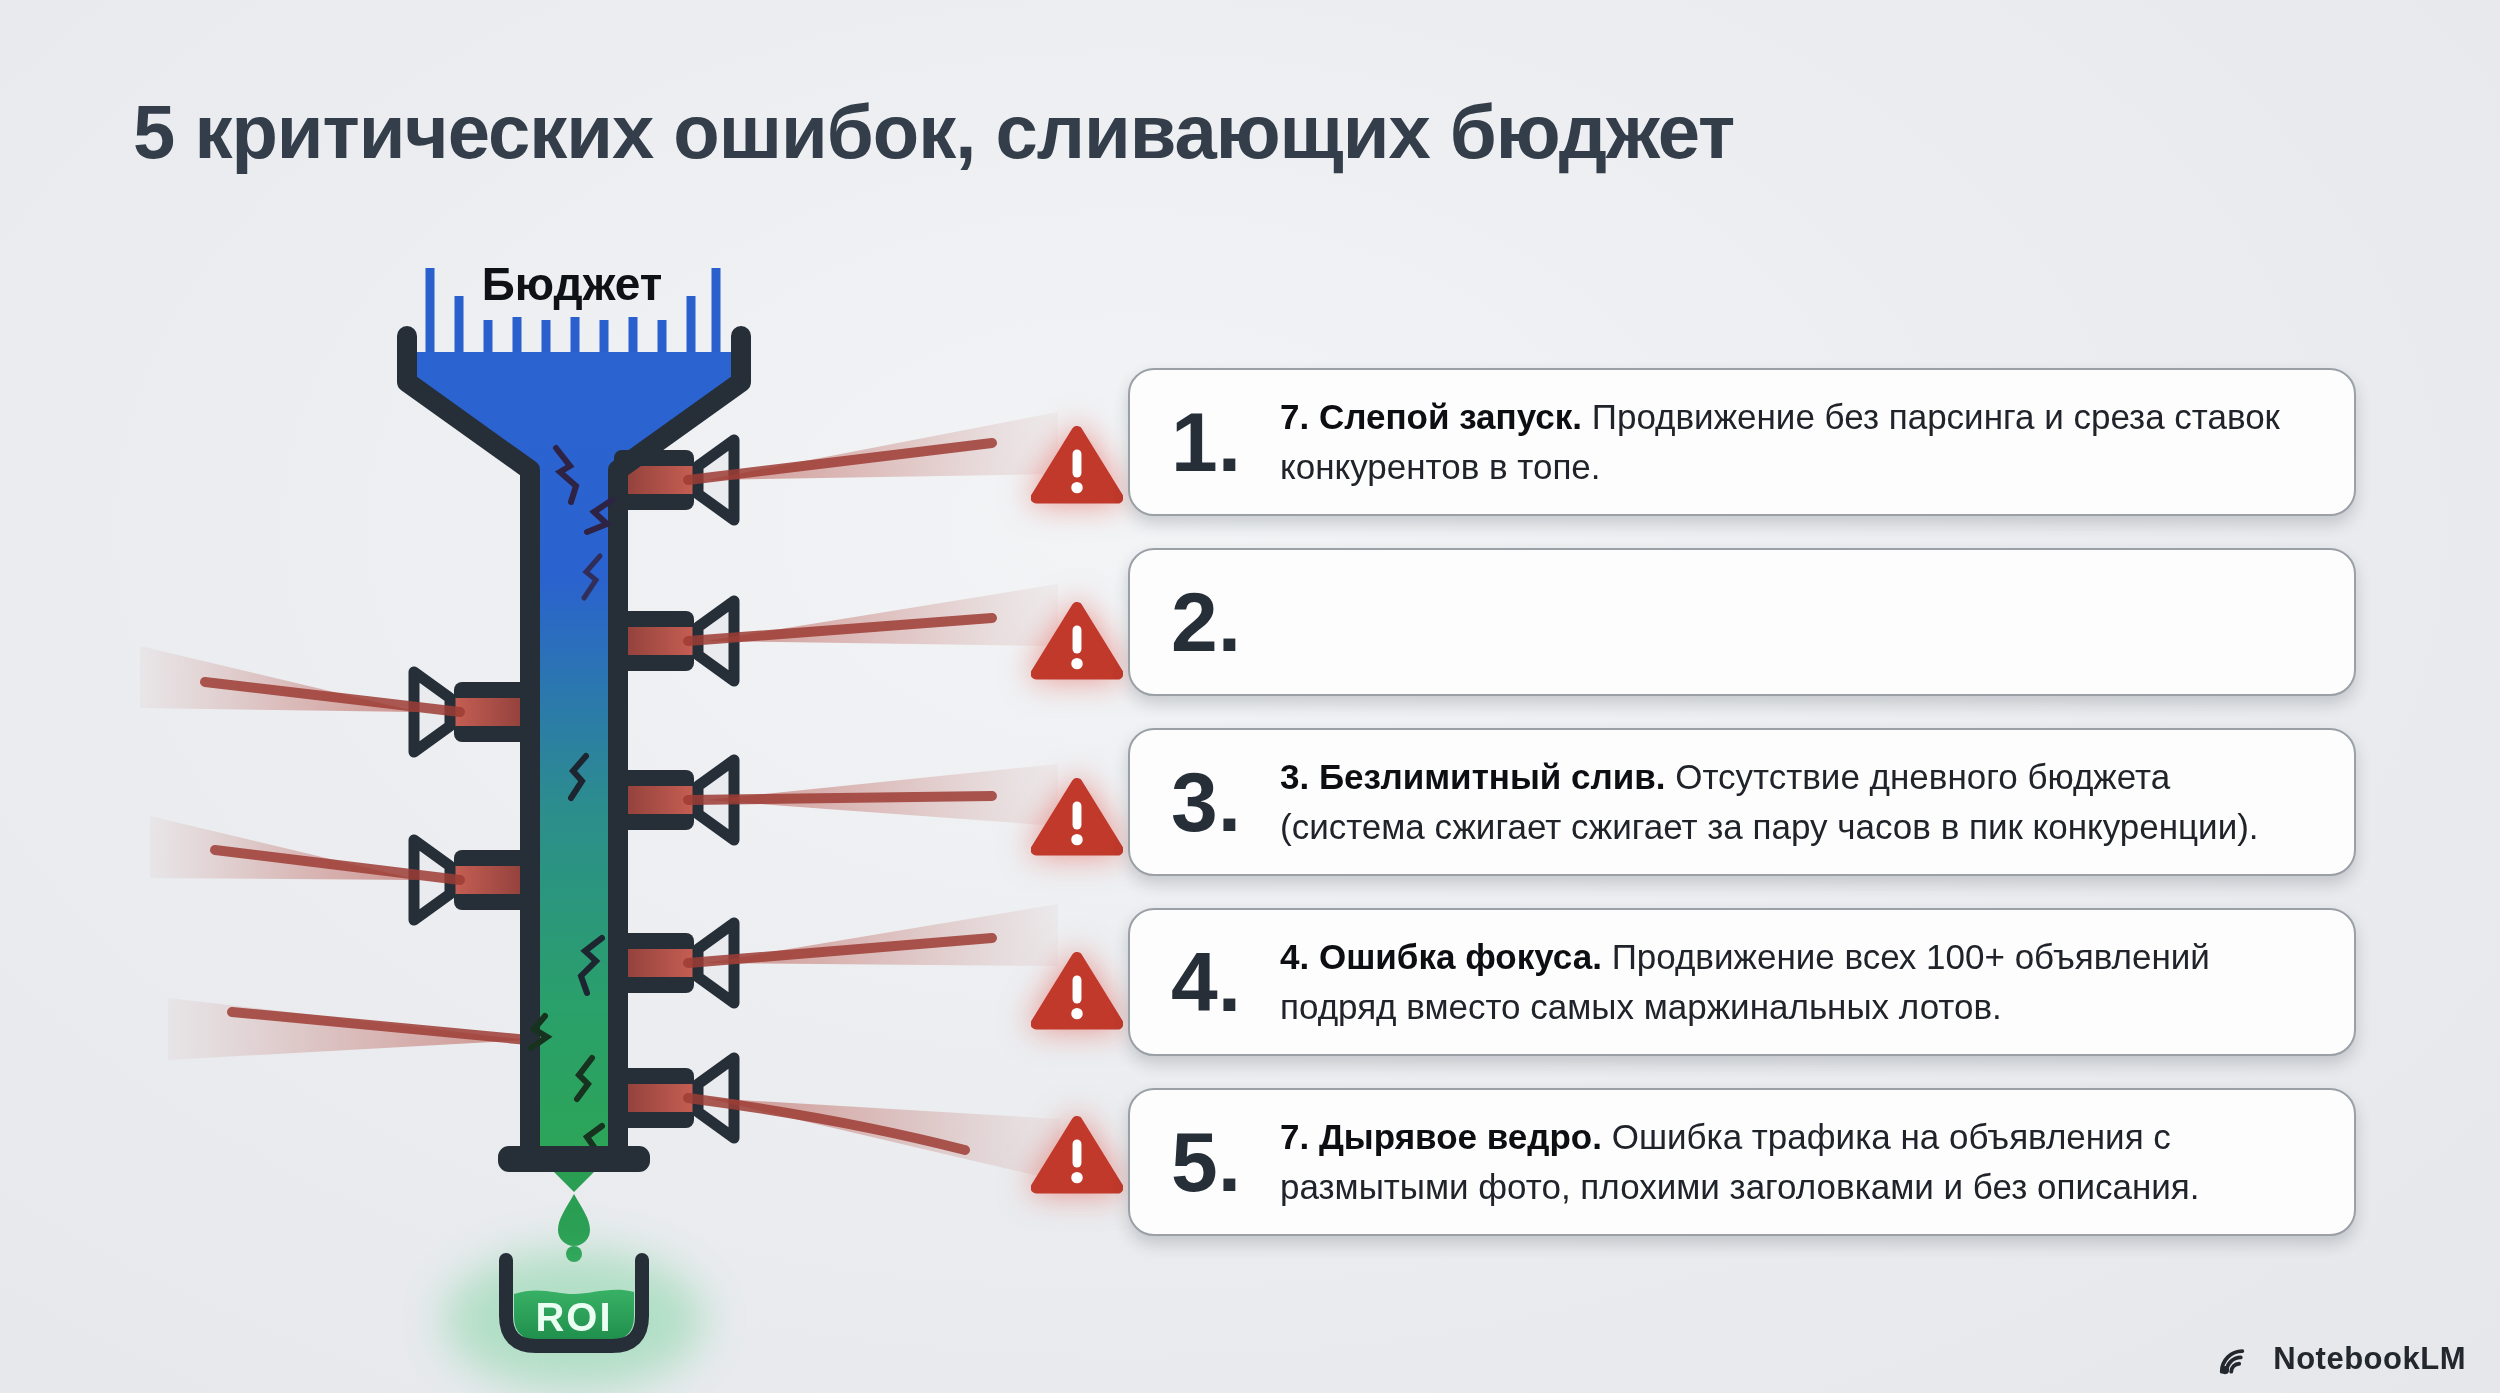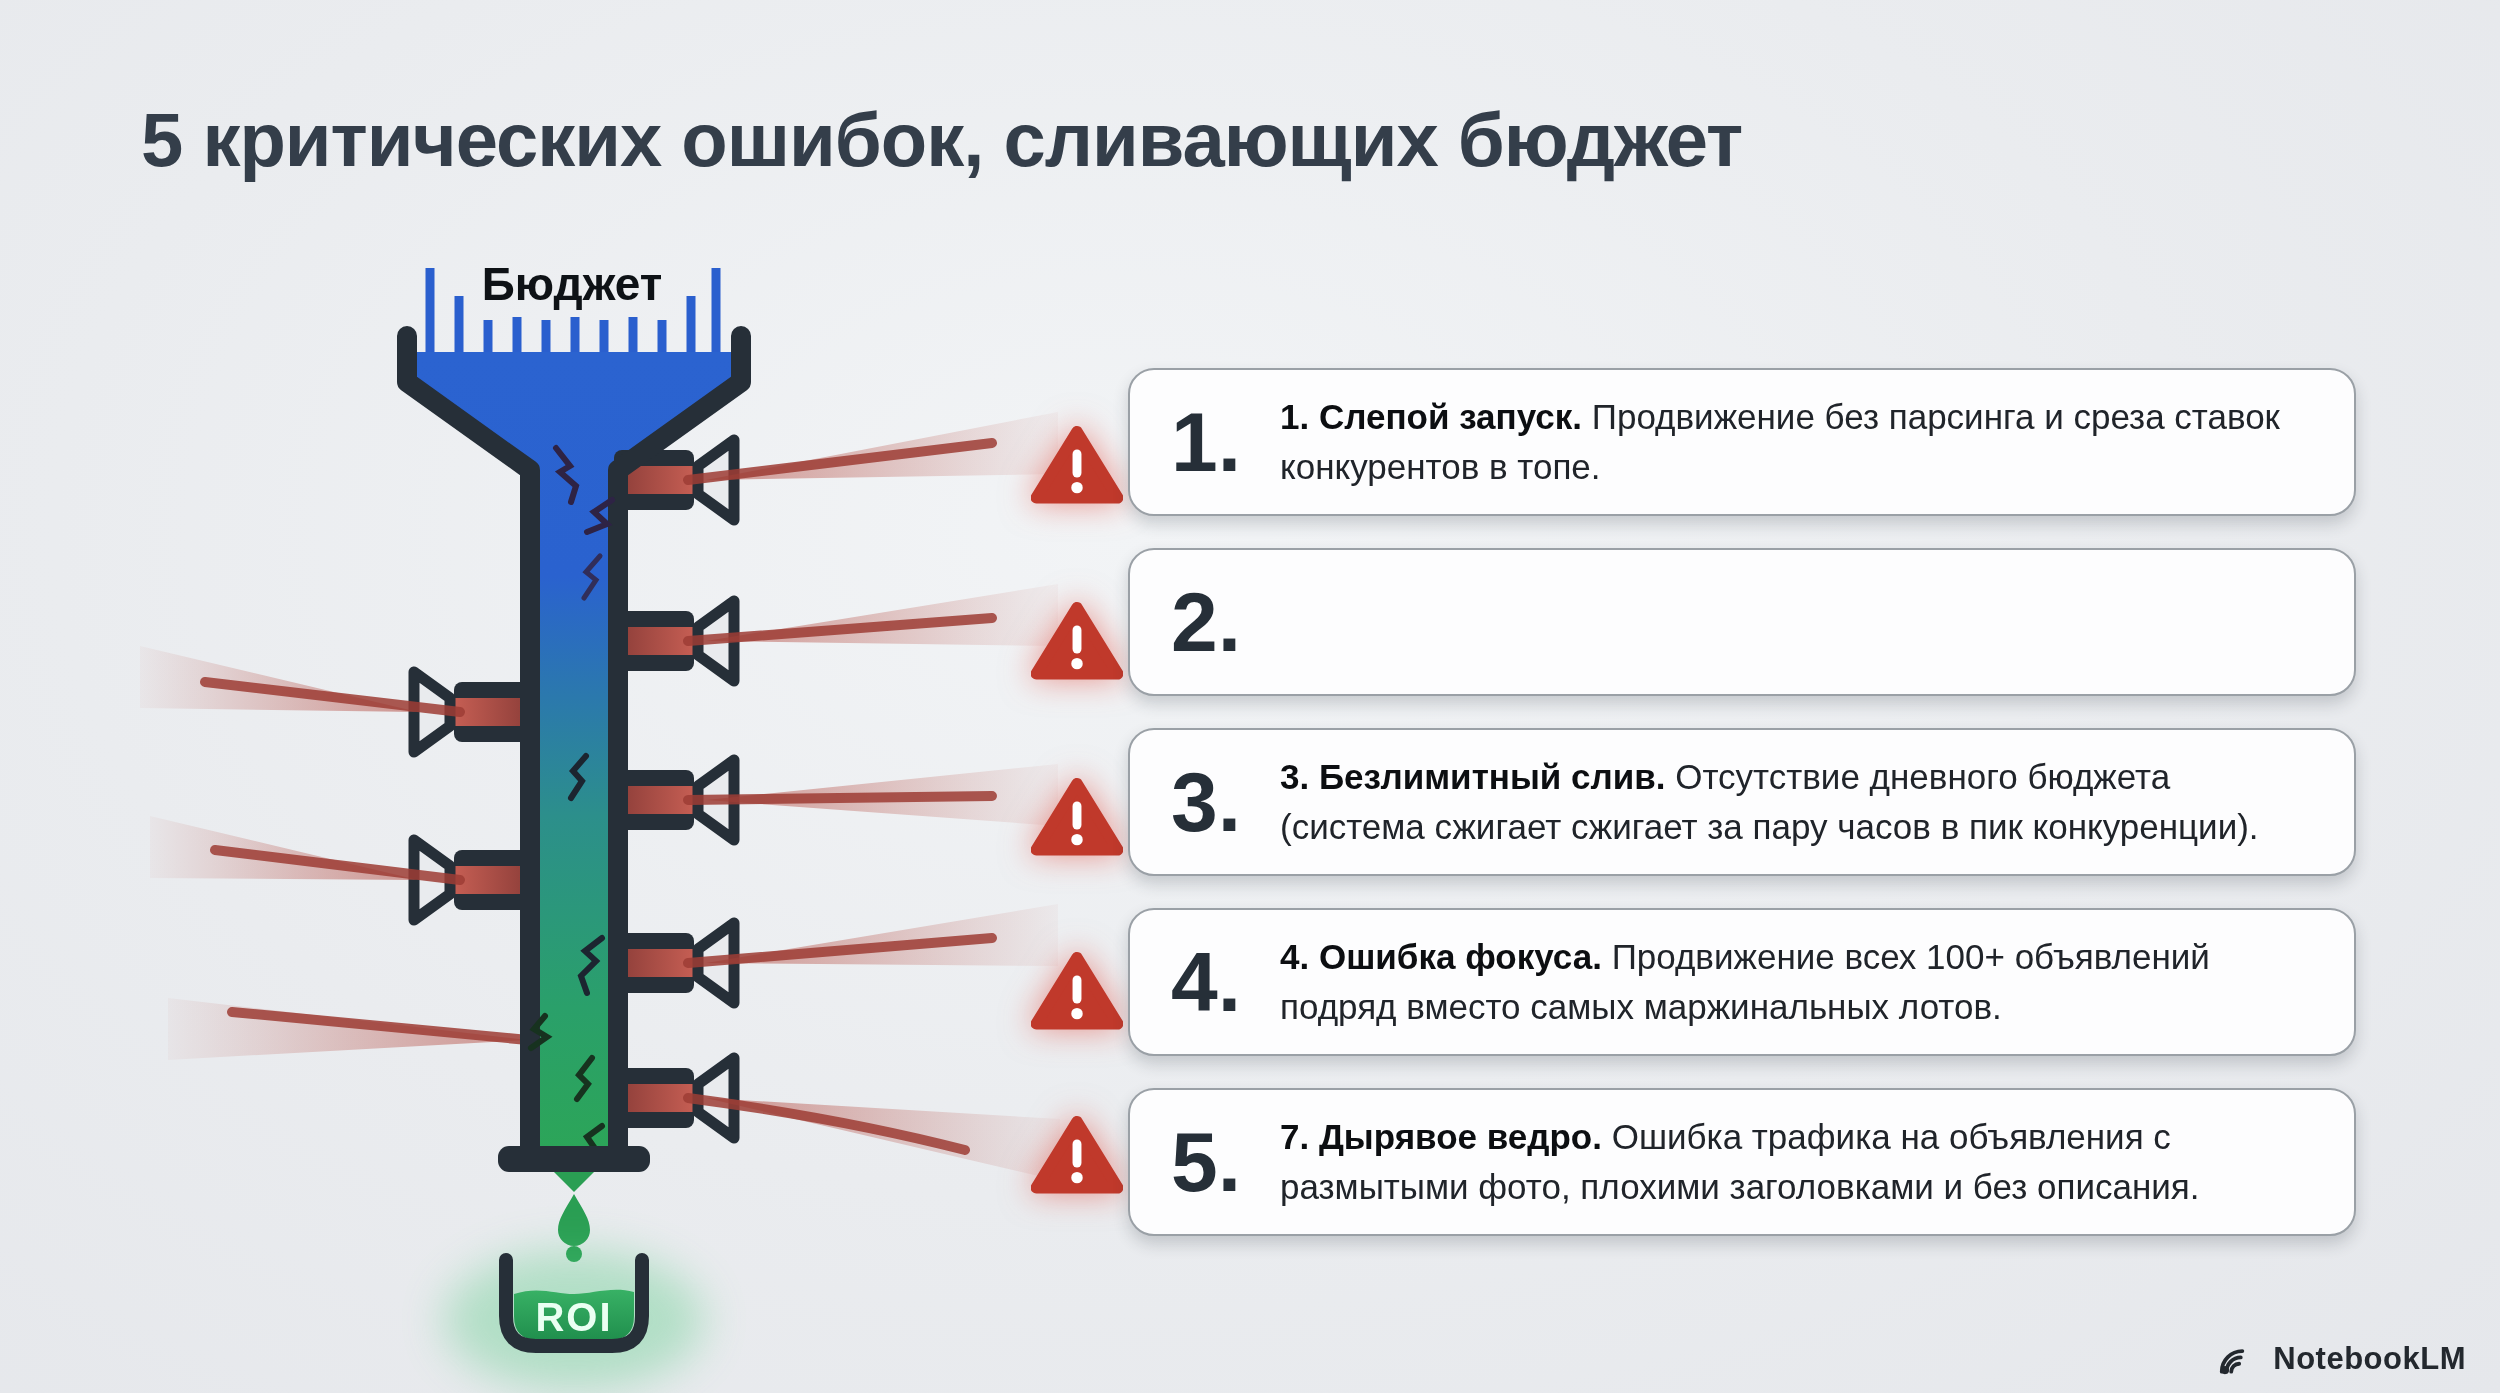--- a/index.html
+++ b/index.html
@@ -2,21 +2,21 @@
 <html><head>
 <meta charset="utf-8">
 <style>
   html,body{margin:0;padding:0;}
   body{
     width:2500px;height:1393px;position:relative;overflow:hidden;
     background:radial-gradient(ellipse at 45% 38%, #f2f4f6 0%, #eaecef 55%, #e5e7eb 100%);
     font-family:"Liberation Sans","DejaVu Sans",sans-serif;
   }
   .title{
-    position:absolute;left:133px;top:88px;margin:8px;
+    position:absolute;left:133px;top:88px;margin:0;
     font-size:76px;font-weight:800;letter-spacing:-1px;color:#343e4a;
   }
   .diagram{position:absolute;left:0;top:0;width:1130px;height:1393px;}
   .cards{position:absolute;left:0;top:0;width:2500px;height:1393px;}
   .card{
     position:absolute;left:1128px;width:1228px;height:148px;box-sizing:border-box;
     background:#fdfdfe;border:2px solid #9aa0a6;border-radius:26px;
     box-shadow:0 8px 16px rgba(40,50,60,.20);
     display:flex;align-items:center;gap:24px;padding:0 44px 0 26px;
   }
@@ -237,21 +237,21 @@
   <svg class="warn" style="left:1031px;top:1114px" viewBox="0 0 72 66">
     <path d="M36,6 L68,58 L4,58 Z" fill="#c0392b" stroke="#c0392b" stroke-width="9" stroke-linejoin="round"></path>
     <rect x="32.5" y="20" width="7" height="22" rx="3.5" fill="#fff"></rect>
       <circle cx="36" cy="50" r="4.5" fill="#fff"></circle>
   </svg>
 </div>
 
 <div class="cards">
   <div class="card" style="top:368px">
     <div class="num">1.</div>
-    <div class="txt"><b>1. Слепой запуск.</b> <span>Продвижение без парсинга и среза ставок конкурентов в топе.</span></div>
+    <div class="txt"><b>7. Слепой запуск.</b> <span>Продвижение без парсинга и среза ставок конкурентов в топе.</span></div>
   </div>
   <div class="card" style="top:548px">
     <div class="num">2.</div>
   </div>
   <div class="card" style="top:728px">
     <div class="num">3.</div>
     <div class="txt"><b>3. Безлимитный слив.</b> <span>Отсутствие дневного бюджета (система сжигает сжигает за пару часов в пик конкуренции).</span></div>
   </div>
   <div class="card" style="top:908px">
     <div class="num">4.</div>

